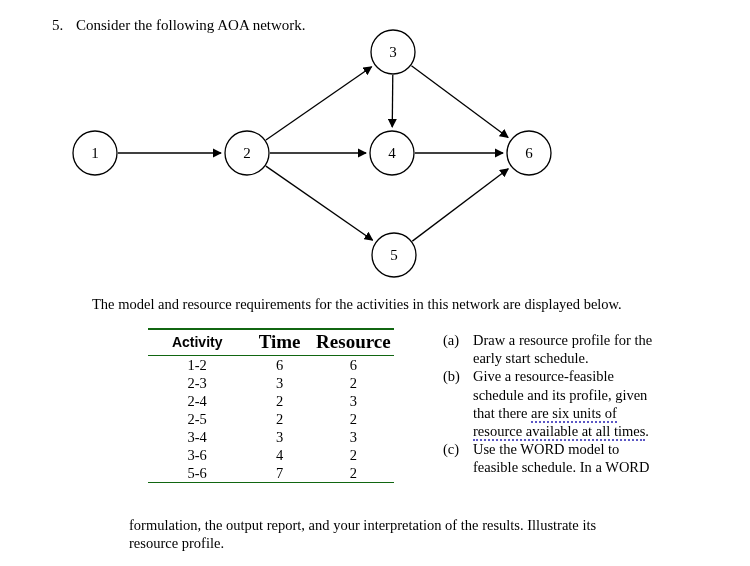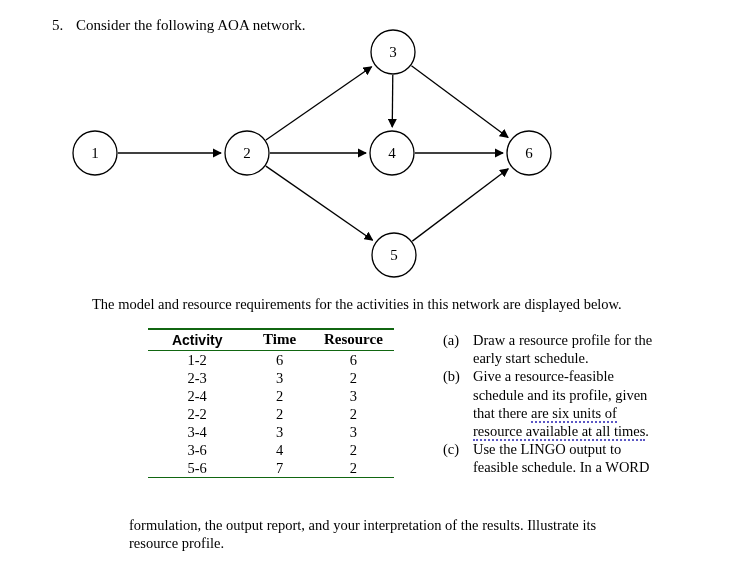--- a/index.html
+++ b/index.html
@@ -65,21 +65,21 @@
     position: absolute;
     left: 148px;
     top: 328px;
     width: 246px;
   }
   #act-table table {
     border-collapse: collapse;
     width: 100%;
   }
   #act-table th {
-    font-size: 15px;
+    font-size: 19px;
     padding: 1px 0 2px 0;
     border-top: 2px solid #116611;
     border-bottom: 1.6px solid #116611;
     font-weight: bold;
     text-align: center;
   }
   #act-table th.col-activity {
     font-family: "Liberation Sans", "DejaVu Sans", sans-serif;
     font-size: 14px;
     letter-spacing: 0px;
@@ -213,21 +213,21 @@
             <td>2-3</td>
             <td>3</td>
             <td>2</td>
           </tr>
           <tr>
             <td>2-4</td>
             <td>2</td>
             <td>3</td>
           </tr>
           <tr>
-            <td>2-2</td>
+            <td>2-5</td>
             <td>2</td>
             <td>2</td>
           </tr>
           <tr>
             <td>3-4</td>
             <td>3</td>
             <td>3</td>
           </tr>
           <tr>
             <td>3-6</td>
@@ -256,21 +256,21 @@
         <div class="part-body">
           <div>Give a resource-feasible</div>
           <div>schedule and its profile, given</div>
           <div><span>that there </span><span class="grammar">are six units of</span></div>
           <div><span class="grammar">resource available at all times</span><span>.</span></div>
         </div>
       </div>
       <div class="part">
         <div class="part-marker">(c)</div>
         <div class="part-body">
-          <div>Use the LINGO output to</div>
+          <div>Use the WORD model to</div>
           <div>feasible schedule.  In a WORD</div>
         </div>
       </div>
     </div>
 
   <div id="tail">
       <div class="tail-line">formulation, the output report, and your interpretation of the results.  Illustrate its</div>
       <div class="tail-line">resource profile.</div>
     </div>
 

